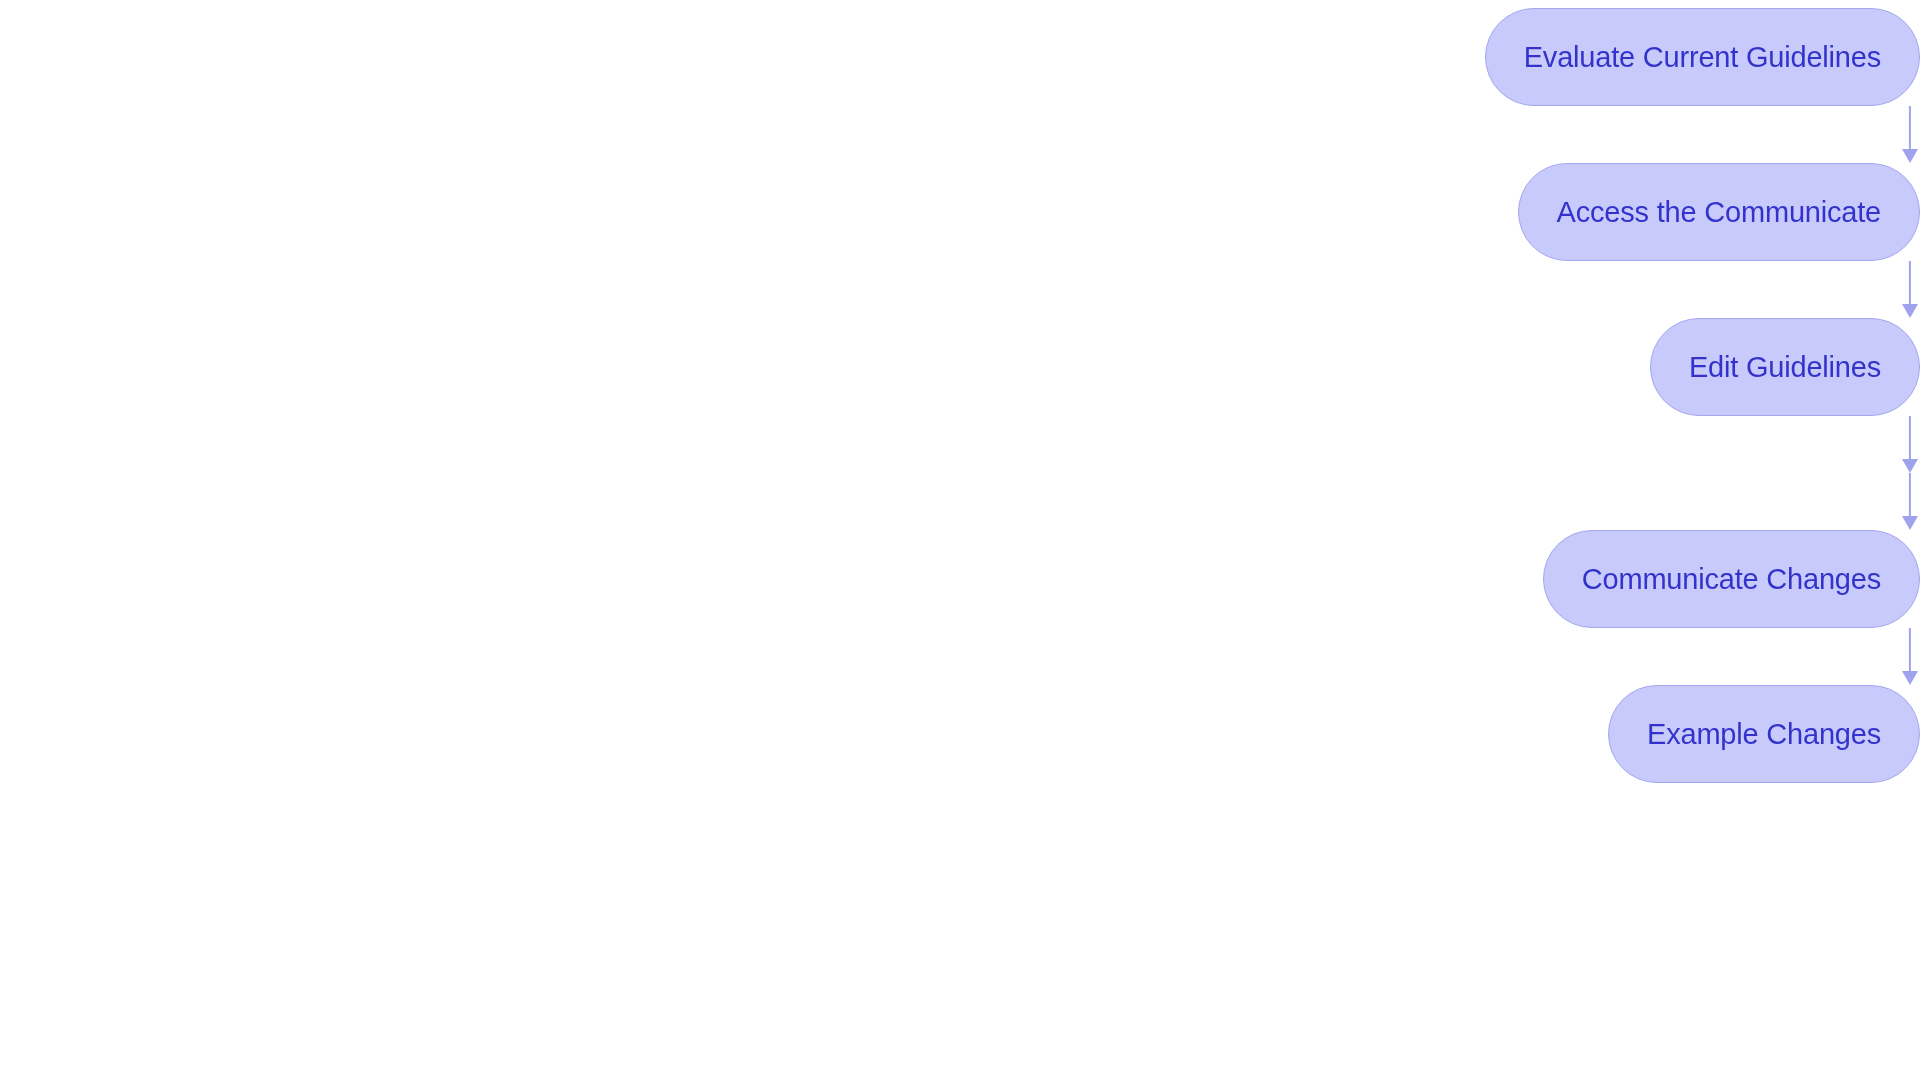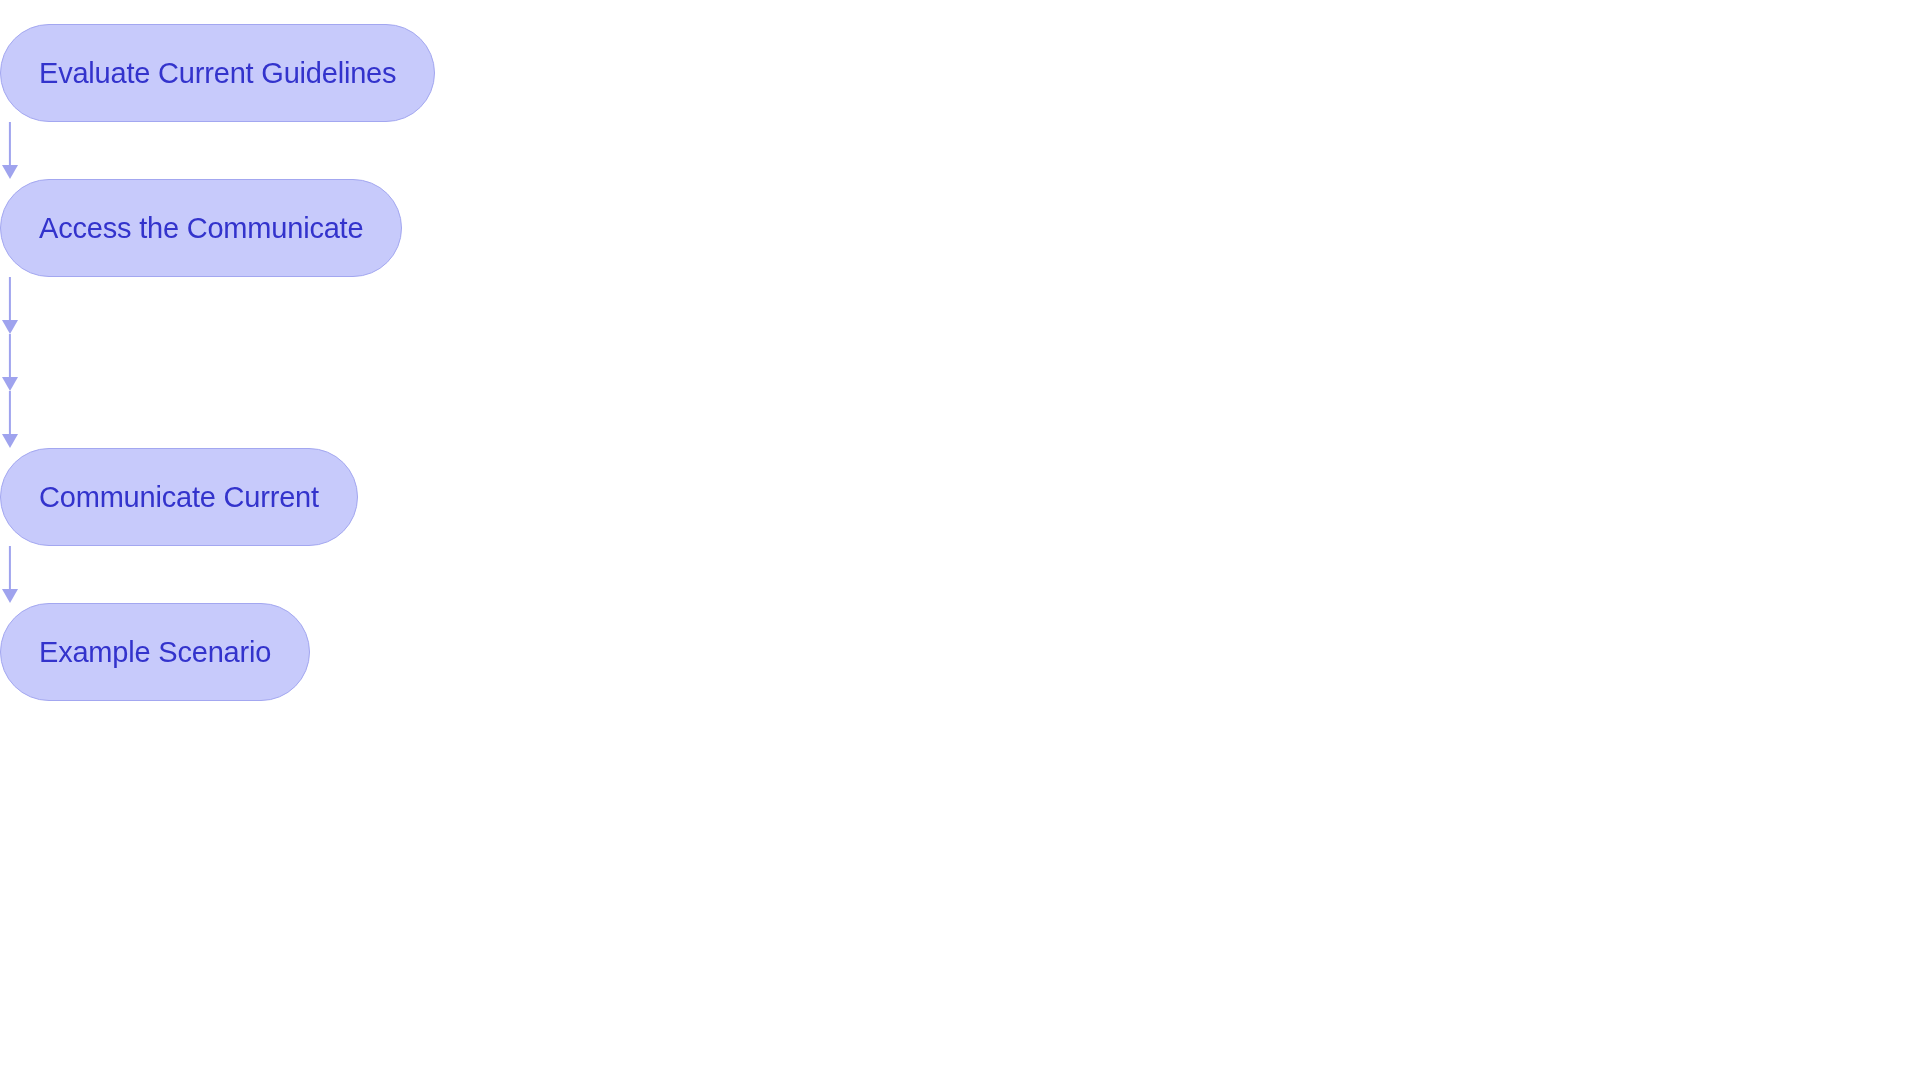--- a/index.html
+++ b/index.html
@@ -24,23 +24,23 @@
 
   
   .flow-column {
     position: absolute;
     left: 0;
     top: 0;
     width: 1920px;
     height: 1083px;
     display: flex;
     flex-direction: column;
-    align-items: flex-start;
+    align-items: flex-end;
     justify-content: flex-start;
-    padding-top: 24px;
+    padding-top: 8px;
     box-sizing: border-box;
   }
 
   
   .node {
     position: relative;
     box-sizing: border-box;
     height: 98px;
     border-radius: 49px;
     background: #c7cafb;
@@ -106,39 +106,42 @@
 
     <div class="node">
       <span class="node-label">Access the Communicate</span>
     </div>
 
     <div class="connector">
       <span class="shaft"></span>
       <span class="head"></span>
     </div>
 
+    <div class="node">
+      <span class="node-label">Edit Guidelines</span>
+    </div>
 
     <div class="connector">
       <span class="shaft"></span>
       <span class="head"></span>
     </div>
 
 
     <div class="connector">
       <span class="shaft"></span>
       <span class="head"></span>
     </div>
 
     <div class="node">
-      <span class="node-label">Communicate Current</span>
+      <span class="node-label">Communicate Changes</span>
     </div>
 
     <div class="connector">
       <span class="shaft"></span>
       <span class="head"></span>
     </div>
 
     <div class="node">
-      <span class="node-label">Example Scenario</span>
+      <span class="node-label">Example Changes</span>
     </div>
 
   </div>
 </div>
 
 </body></html>

